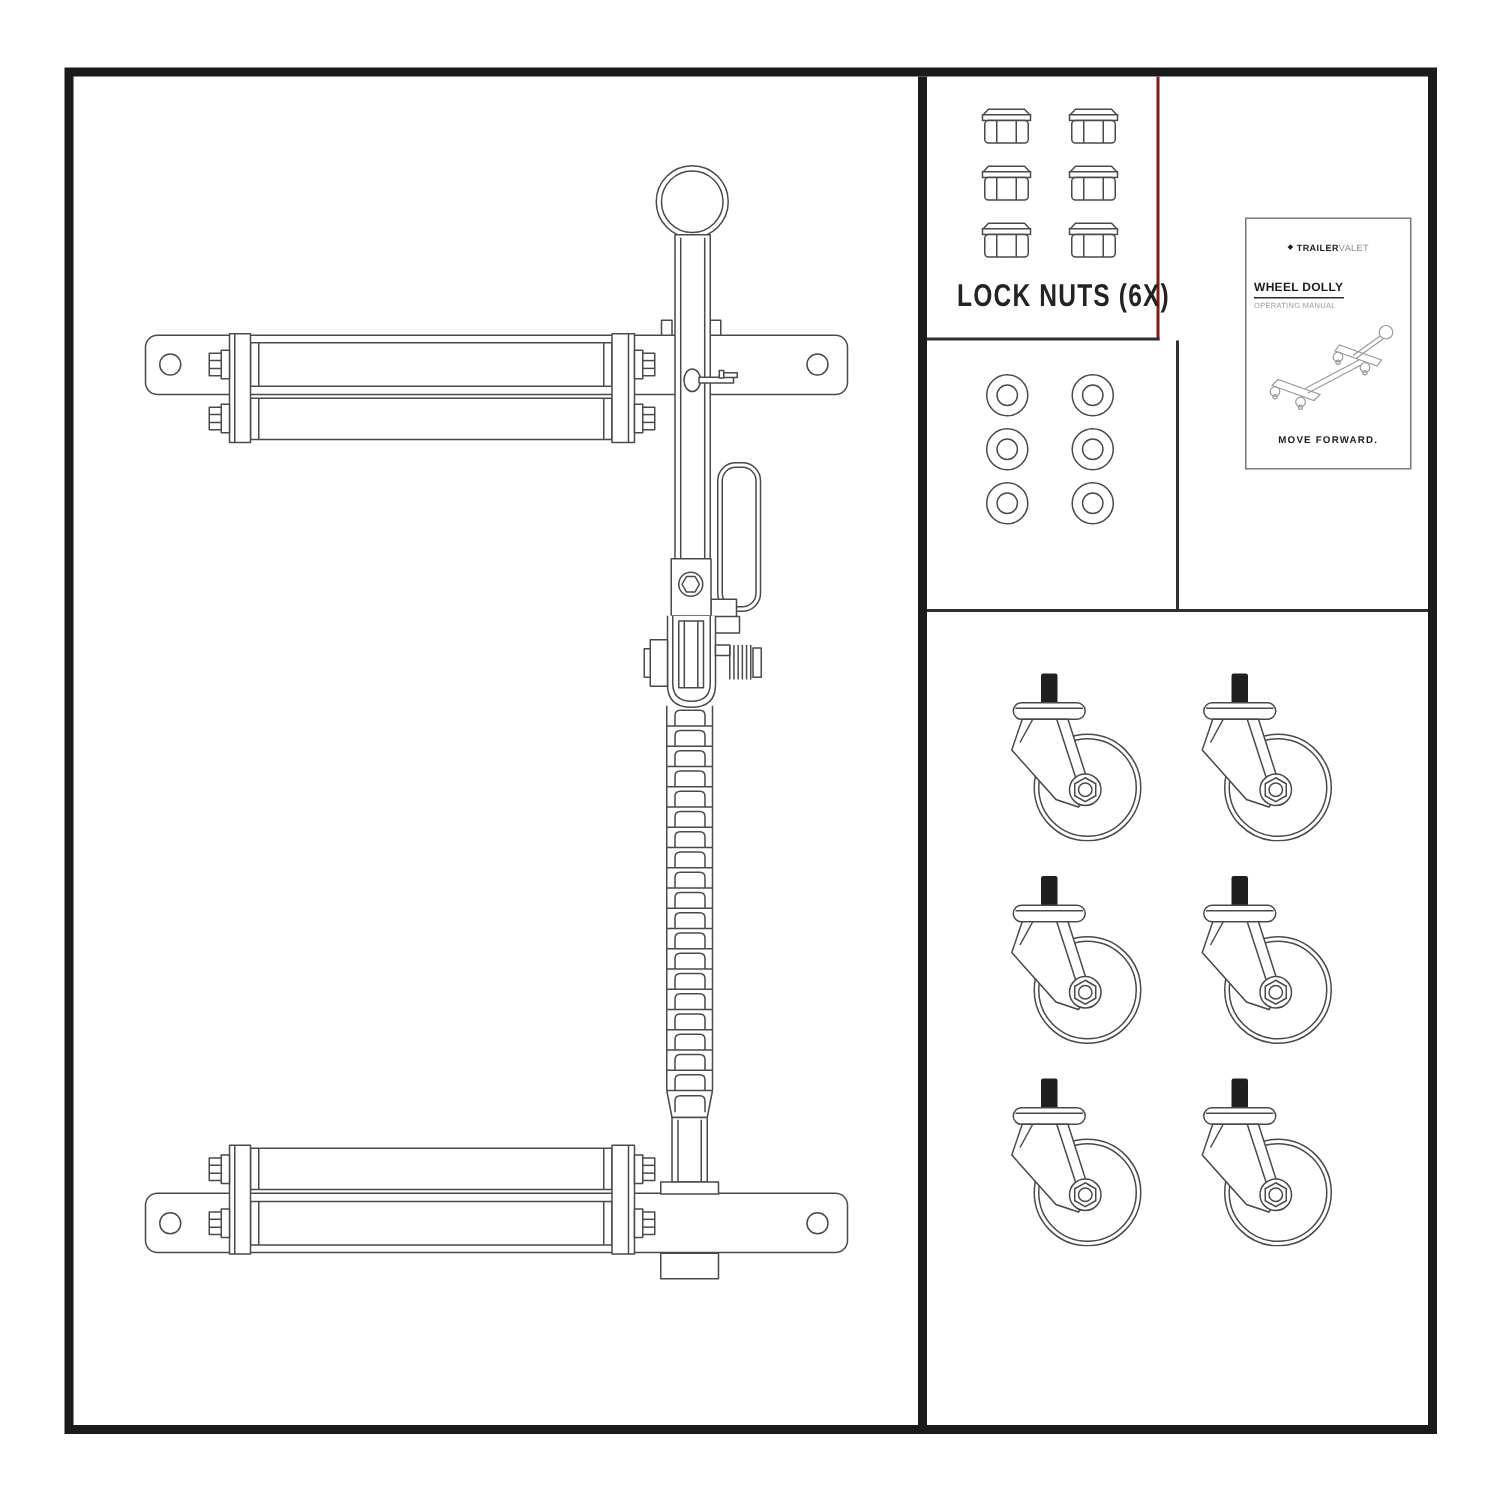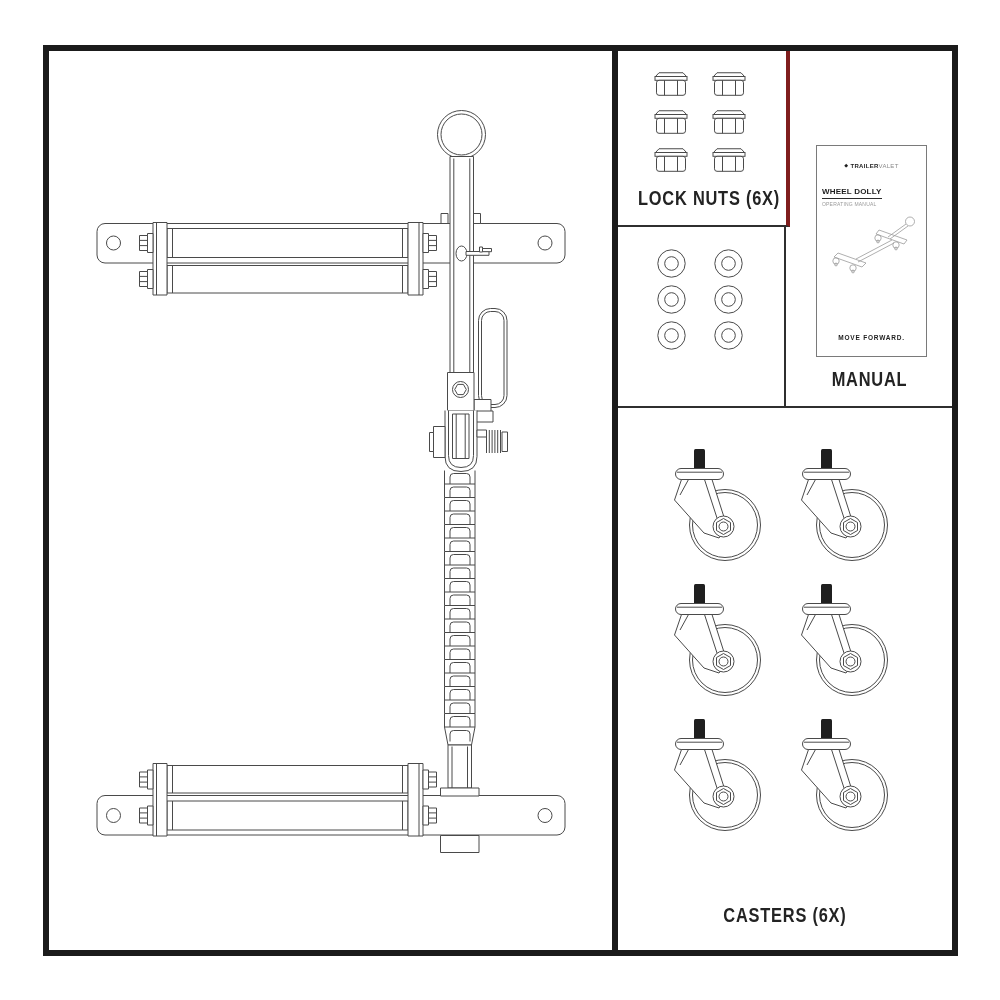--- a/index.html
+++ b/index.html
@@ -2,41 +2,41 @@
 <html><head>
 <meta charset="utf-8">
 <style>
   html,body{margin:0;padding:0;background:#fff;}
   .page{position:relative;width:1000px;height:1000px;background:#ffffff;overflow:hidden;
         font-family:"Liberation Sans",sans-serif;color:#232323;}
   .frame{position:absolute;left:43px;top:45px;width:915px;height:911px;
          border:6px solid #1b1b1b;box-sizing:border-box;background:#fff;}
   .vdivider{position:absolute;left:612px;top:51px;width:6px;height:899px;background:#1b1b1b;}
   .cell{position:absolute;box-sizing:border-box;}
-  .cell-locknuts{left:618px;top:51px;width:172px;height:176px;
-                 border-right:4px solid #7f1d1d;border-bottom:2px solid #2f2f2f;}
+  .cell-locknuts{left:618px;top:51px;width:155px;height:176px;
+                 border-right:2px solid #7f1d1d;border-bottom:2px solid #2f2f2f;}
   .cell-washers{left:618px;top:227px;width:168px;height:181px;
                 border-right:2px solid #2f2f2f;border-bottom:2px solid #2f2f2f;}
   .cell-manual{left:786px;top:51px;width:166px;height:357px;
                border-bottom:2px solid #2f2f2f;}
   .cell-casters{left:618px;top:408px;width:334px;height:542px;}
   .left-panel{left:49px;top:51px;width:563px;height:899px;}
   .sec-label{position:absolute;left:0;width:100%;text-align:center;font-weight:bold;
              font-size:21px;line-height:26px;color:#232323;white-space:nowrap;}
   .main-label{font-size:28px;line-height:34px;}
   .cond{display:inline-block;transform:scaleX(0.78);transform-origin:50% 50%;letter-spacing:1px;}
   .nut-grid{position:absolute;left:36px;top:21px;display:grid;
             grid-template-columns:34px 34px;column-gap:24px;row-gap:14px;}
   .washer-grid{position:absolute;left:39px;top:22px;display:grid;
                grid-template-columns:29px 29px;column-gap:28px;row-gap:7px;}
   .caster-grid{position:absolute;left:49px;top:40px;display:grid;
                grid-template-columns:96px 96px;column-gap:31px;row-gap:22px;}
   .part{display:block;}
   
-  .booklet{position:absolute;left:30px;top:94px;width:111px;height:212px;
+  .booklet{position:absolute;left:44px;top:94px;width:111px;height:168px;
            border:1px solid #7a7a7a;background:#fff;box-sizing:border-box;padding-left:40px;}
   .brand-row{position:absolute;left:0;top:16px;width:100%;text-align:center;
              font-size:6px;line-height:7px;letter-spacing:0.3px;white-space:nowrap;}
   .brand-icon{font-size:5px;vertical-align:1px;color:#1d1d1d;}
   .brand-bold{font-weight:bold;color:#1d1d1d;}
   .brand-light{font-weight:normal;color:#8a8a8a;}
   .cover-title{position:absolute;left:5px;top:41px;font-size:8px;line-height:9px;
                font-weight:bold;color:#1d1d1d;letter-spacing:0.2px;
                border-bottom:1px solid #2c2c2c;padding-bottom:2px;white-space:nowrap;}
   .cover-sub{position:absolute;left:5px;top:55px;font-size:5px;line-height:6px;
@@ -264,23 +264,20 @@
             <circle cx="52" cy="31.5" r="1.4"></circle>
           <circle cx="70" cy="35" r="3.2"></circle>
             <circle cx="70" cy="38.5" r="1.4"></circle>
           <path d="M30,49 L66,30 M32,52 L68,33"></path>
           <path d="M62,27 L80,14 M64,29 L82,16"></path>
           <circle cx="84" cy="11.5" r="4.5"></circle>
         </g>
       </svg>
       <div class="cover-tagline">MOVE FORWARD.</div>
     </div>
-    <div class="sec-label" style="bottom:14px">
-      <span class="cond">MANUAL</span>
-    </div>
   </div>
 
   <div class="cell cell-casters">
     <div class="caster-grid">
       <svg class="part" width="96" height="113">
           <use href="#sym-caster"></use>
         </svg>
       <svg class="part" width="96" height="113">
           <use href="#sym-caster"></use>
         </svg>
@@ -290,17 +287,14 @@
       <svg class="part" width="96" height="113">
           <use href="#sym-caster"></use>
         </svg>
       <svg class="part" width="96" height="113">
           <use href="#sym-caster"></use>
         </svg>
       <svg class="part" width="96" height="113">
           <use href="#sym-caster"></use>
         </svg>
     </div>
-    <div class="sec-label" style="bottom:22px">
-      <span class="cond">CASTERS (6X)</span>
-    </div>
   </div>
 </div>
 
 </body></html>

